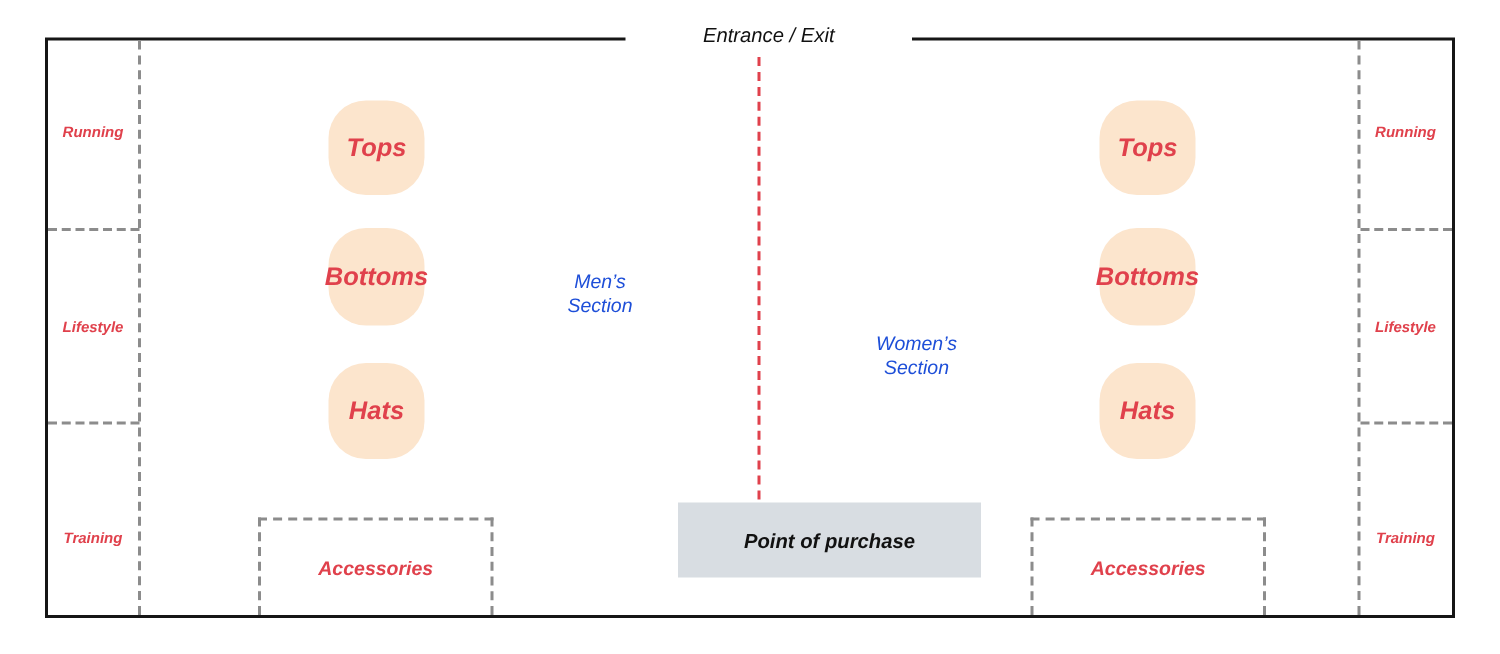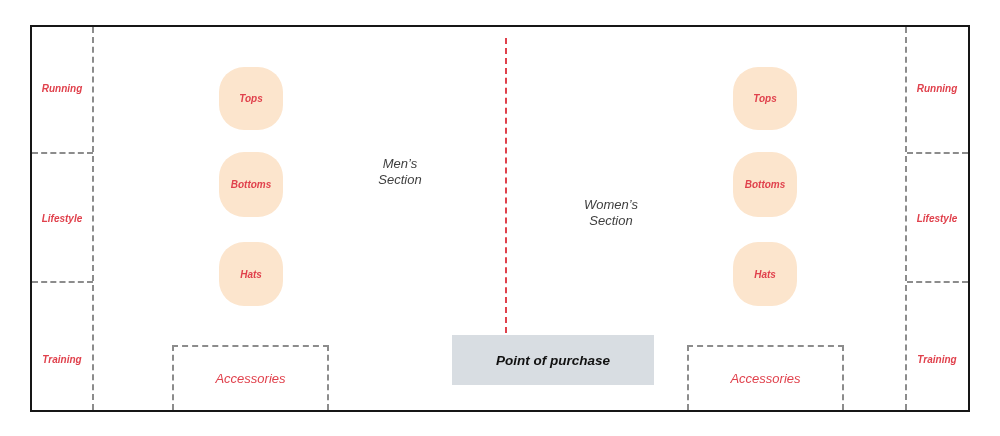--- a/index.html
+++ b/index.html
@@ -60,43 +60,43 @@
   }
   .zone-label.l { left: 31px; }
   .zone-label.r { left: 906px; }
   .zone-label.z1 { top: 80px; }
   .zone-label.z2 { top: 210px; }
   .zone-label.z3 { top: 351px; }
   .fixture {
     width: 64px;
     background: var(--fixture-fill);
     display: flex; align-items: center; justify-content: center;
-    font-size: 10px; font-style: italic; font-weight: 700;
+    font-size: 17px; font-style: italic; font-weight: 700;
     color: var(--accent-red);
     border-radius: 25px;
   }
   .fixture.l { left: 219px; }
   .fixture.r { left: 733px; }
   .fixture.f1 { top: 67px;  height: 63px; }
   .fixture.f2 { top: 152px; height: 65px; }
   .fixture.f3 { top: 242px; height: 64px; }
   .section-label {
-    width: 110px; top: 156px;
+    width: 110px; top: 180px;
     text-align: center;
-    font-size: 13px; font-style: italic; color: #404040;
+    font-size: 13px; font-style: italic; color: #1d4ed8;
     line-height: 16px;
   }
   .section-label.men   { left: 345px; }
   .section-label.women { left: 556px; margin-top: 41px; }
   .accessories-zone {
     top: 345px; width: 157px; height: 65px;
     border: 2px dashed var(--dashed-gray);
     border-bottom: none;
     display: flex; align-items: center; justify-content: center;
-    font-size: 13px; font-style: italic; font-weight: 400;
+    font-size: 13px; font-style: italic; font-weight: 700;
     color: var(--accent-red);
   }
   .accessories-zone.l { left: 172px; }
   .accessories-zone.r { left: 687px; }
   .pos-counter {
     left: 407px; top: 335px; width: 202px; height: 50px;
     background: var(--pos-fill);
     display: flex; align-items: center; justify-content: center;
     font-size: 13.5px; font-style: italic; font-weight: 700;
     color: #111;
@@ -104,20 +104,23 @@
     margin-left: 45px;
   }
 </style>
 </head>
 <body>
 
 <div class="canvas">
 
   <div class="abs floor-outline"></div>
 
+  <div class="abs entrance-label">
+    <span>Entrance / Exit</span>
+  </div>
 
   <div class="abs center-divider"></div>
 
   <div class="abs aisle-vline left"></div>
   <div class="abs aisle-vline right"></div>
 
   <div class="abs zone-divider l d1"></div>
   <div class="abs zone-divider l d2"></div>
   <div class="abs zone-divider r d1"></div>
   <div class="abs zone-divider r d2"></div>

